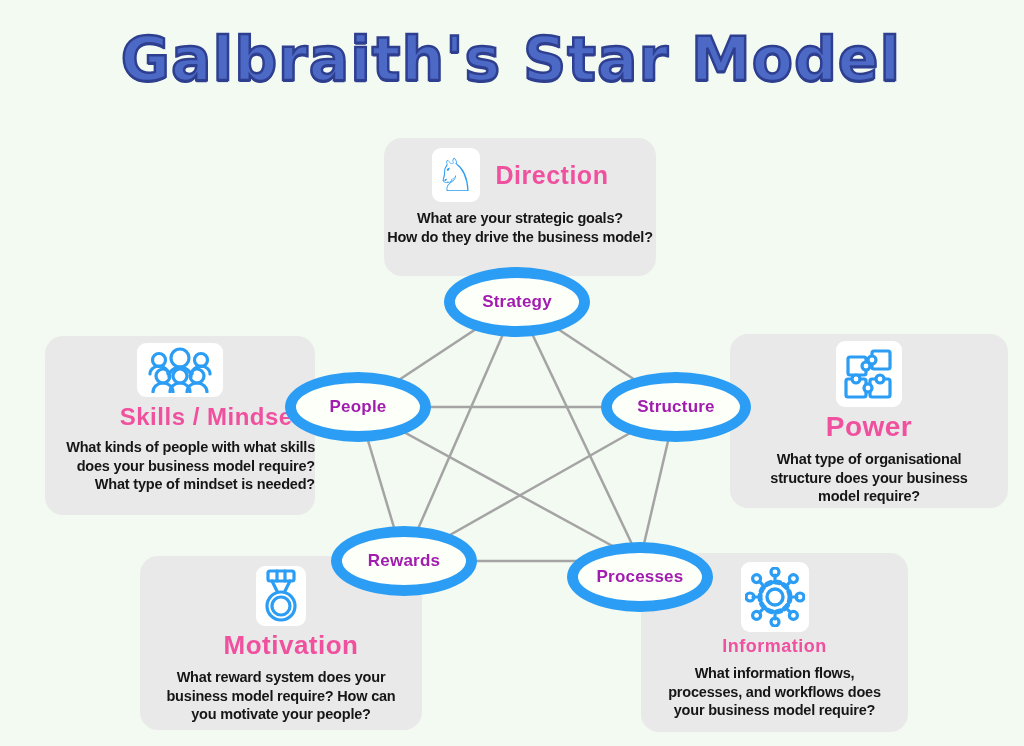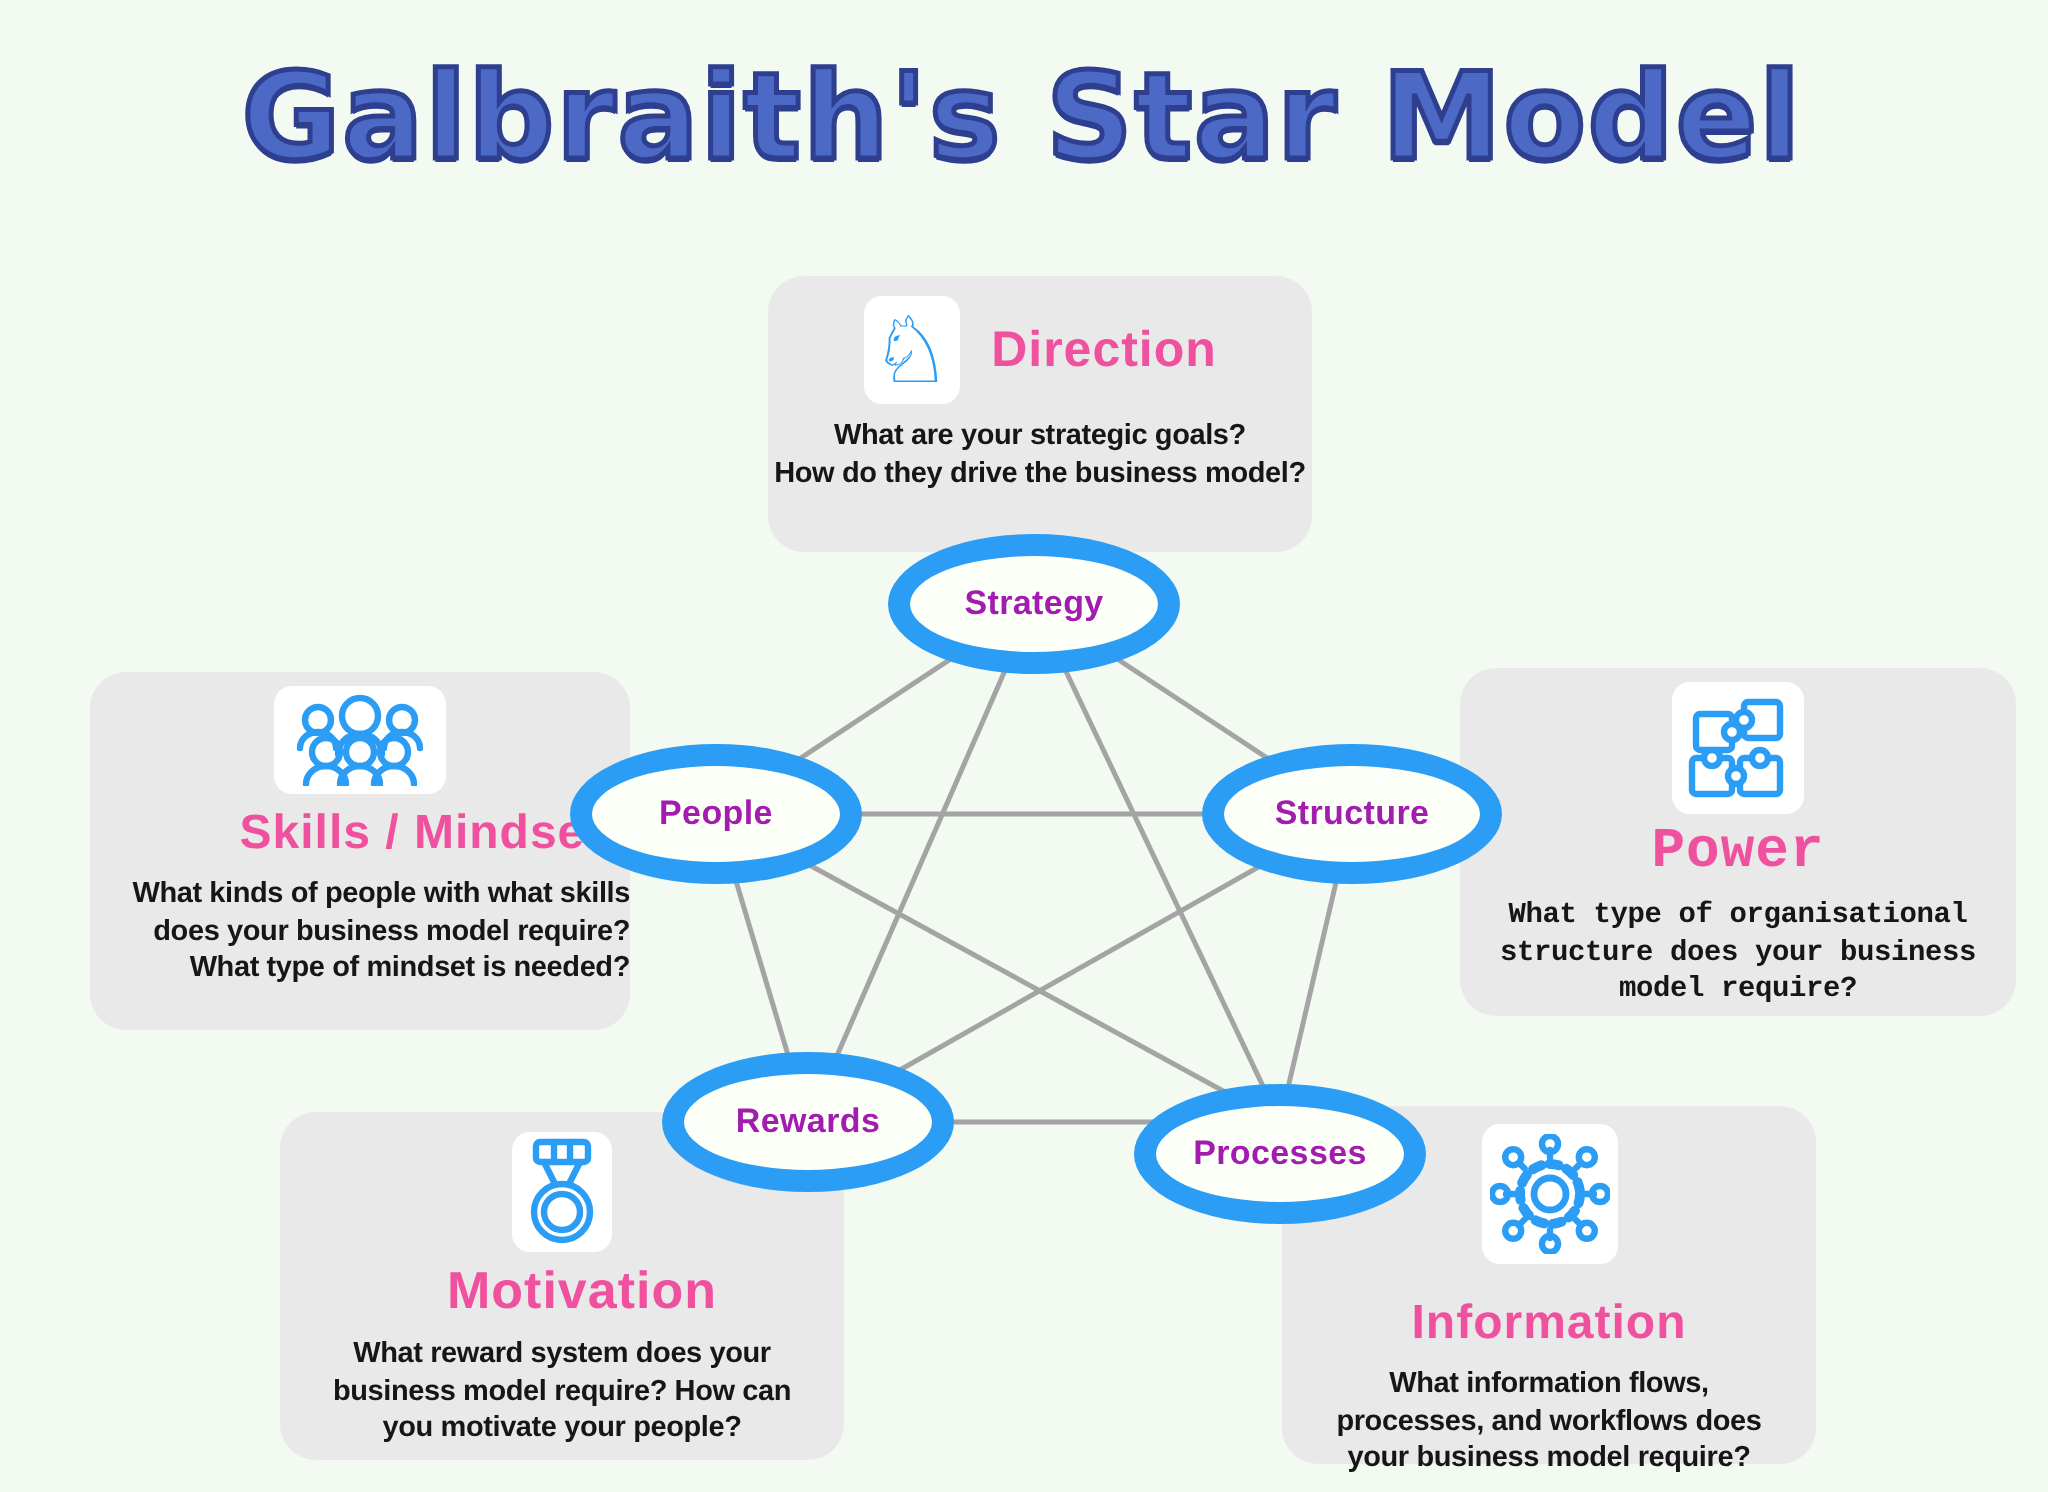--- a/index.html
+++ b/index.html
@@ -52,31 +52,31 @@
   .iconrow { display:flex; justify-content:center; }
 
   #card-direction   { left:384px; top:138px; width:272px; height:138px; }
   #card-direction .icon-box { width:48px; height:54px; }
   #card-direction h2 { font-size:25px; }
 
   #card-skills      { left:45px;  top:336px; width:270px; height:179px;text-align:right; }
   #card-skills .icon-box { width:86px; height:54px; margin-top:7px; }
   #card-skills h2 { font-size:24px; margin-top:6px; }
 
-  #card-power       { left:730px; top:334px; width:278px; height:174px;font-family:Liberation Mono, monospace; }
+  #card-power       { left:730px; top:334px; width:278px; height:174px; }
   #card-power .icon-box { width:66px; height:66px; margin-top:7px; }
   #card-power h2 { font-size:28px; margin-top:4px; }
 
   #card-motivation  { left:140px; top:556px; width:282px; height:174px; }
   #card-motivation .icon-box { width:50px; height:60px; margin-top:10px; }
   #card-motivation h2 { font-size:26px; margin-top:4px;padding-left:20px; }
 
   #card-information { left:641px; top:553px; width:267px; height:179px; }
   #card-information .icon-box { width:68px; height:70px; margin-top:9px; }
-  #card-information h2 { font-size:24px; margin-top:16px; }
+  #card-information h2 { font-size:18px; margin-top:4px; }
 
   .knight-glyph {
     font-family:"DejaVu Sans",sans-serif;
     font-size:46px; line-height:46px; color:#2b9df4; font-weight:normal;
   }
 
   
   .node {
     position:absolute; z-index:3;
     border:11px solid #2b9df4; border-radius:50%;

